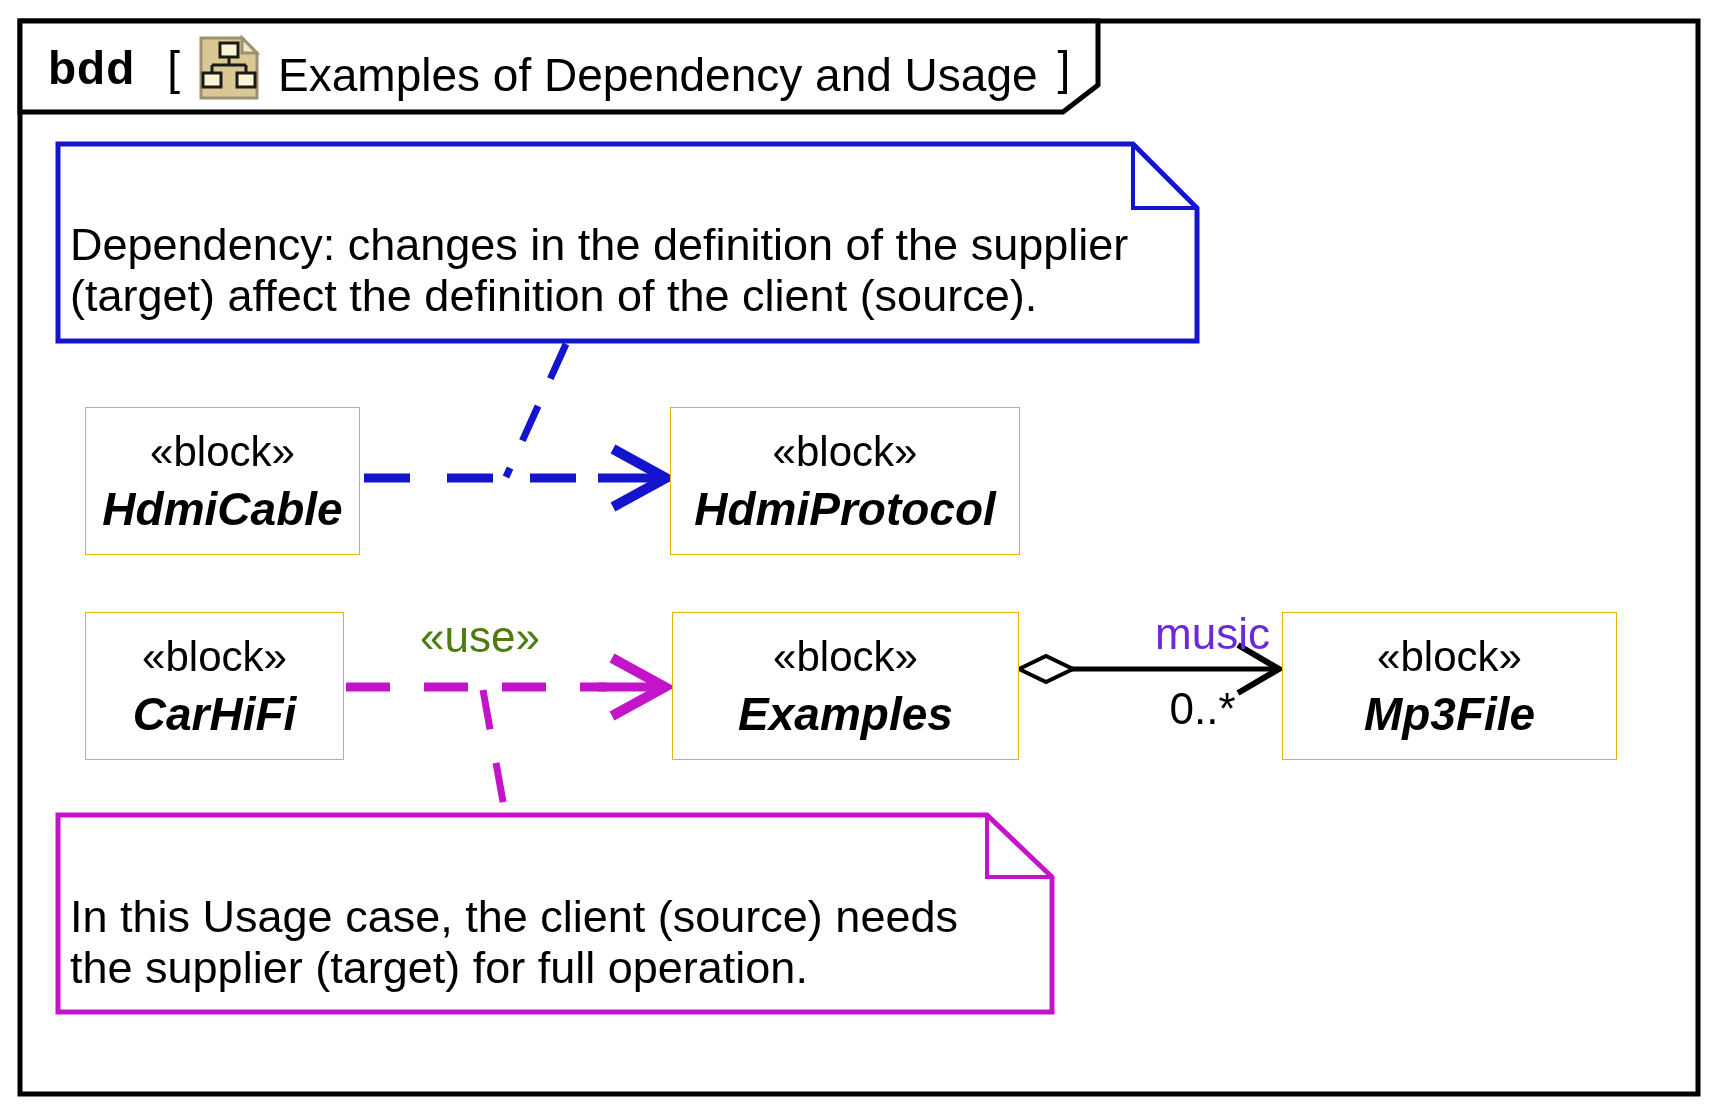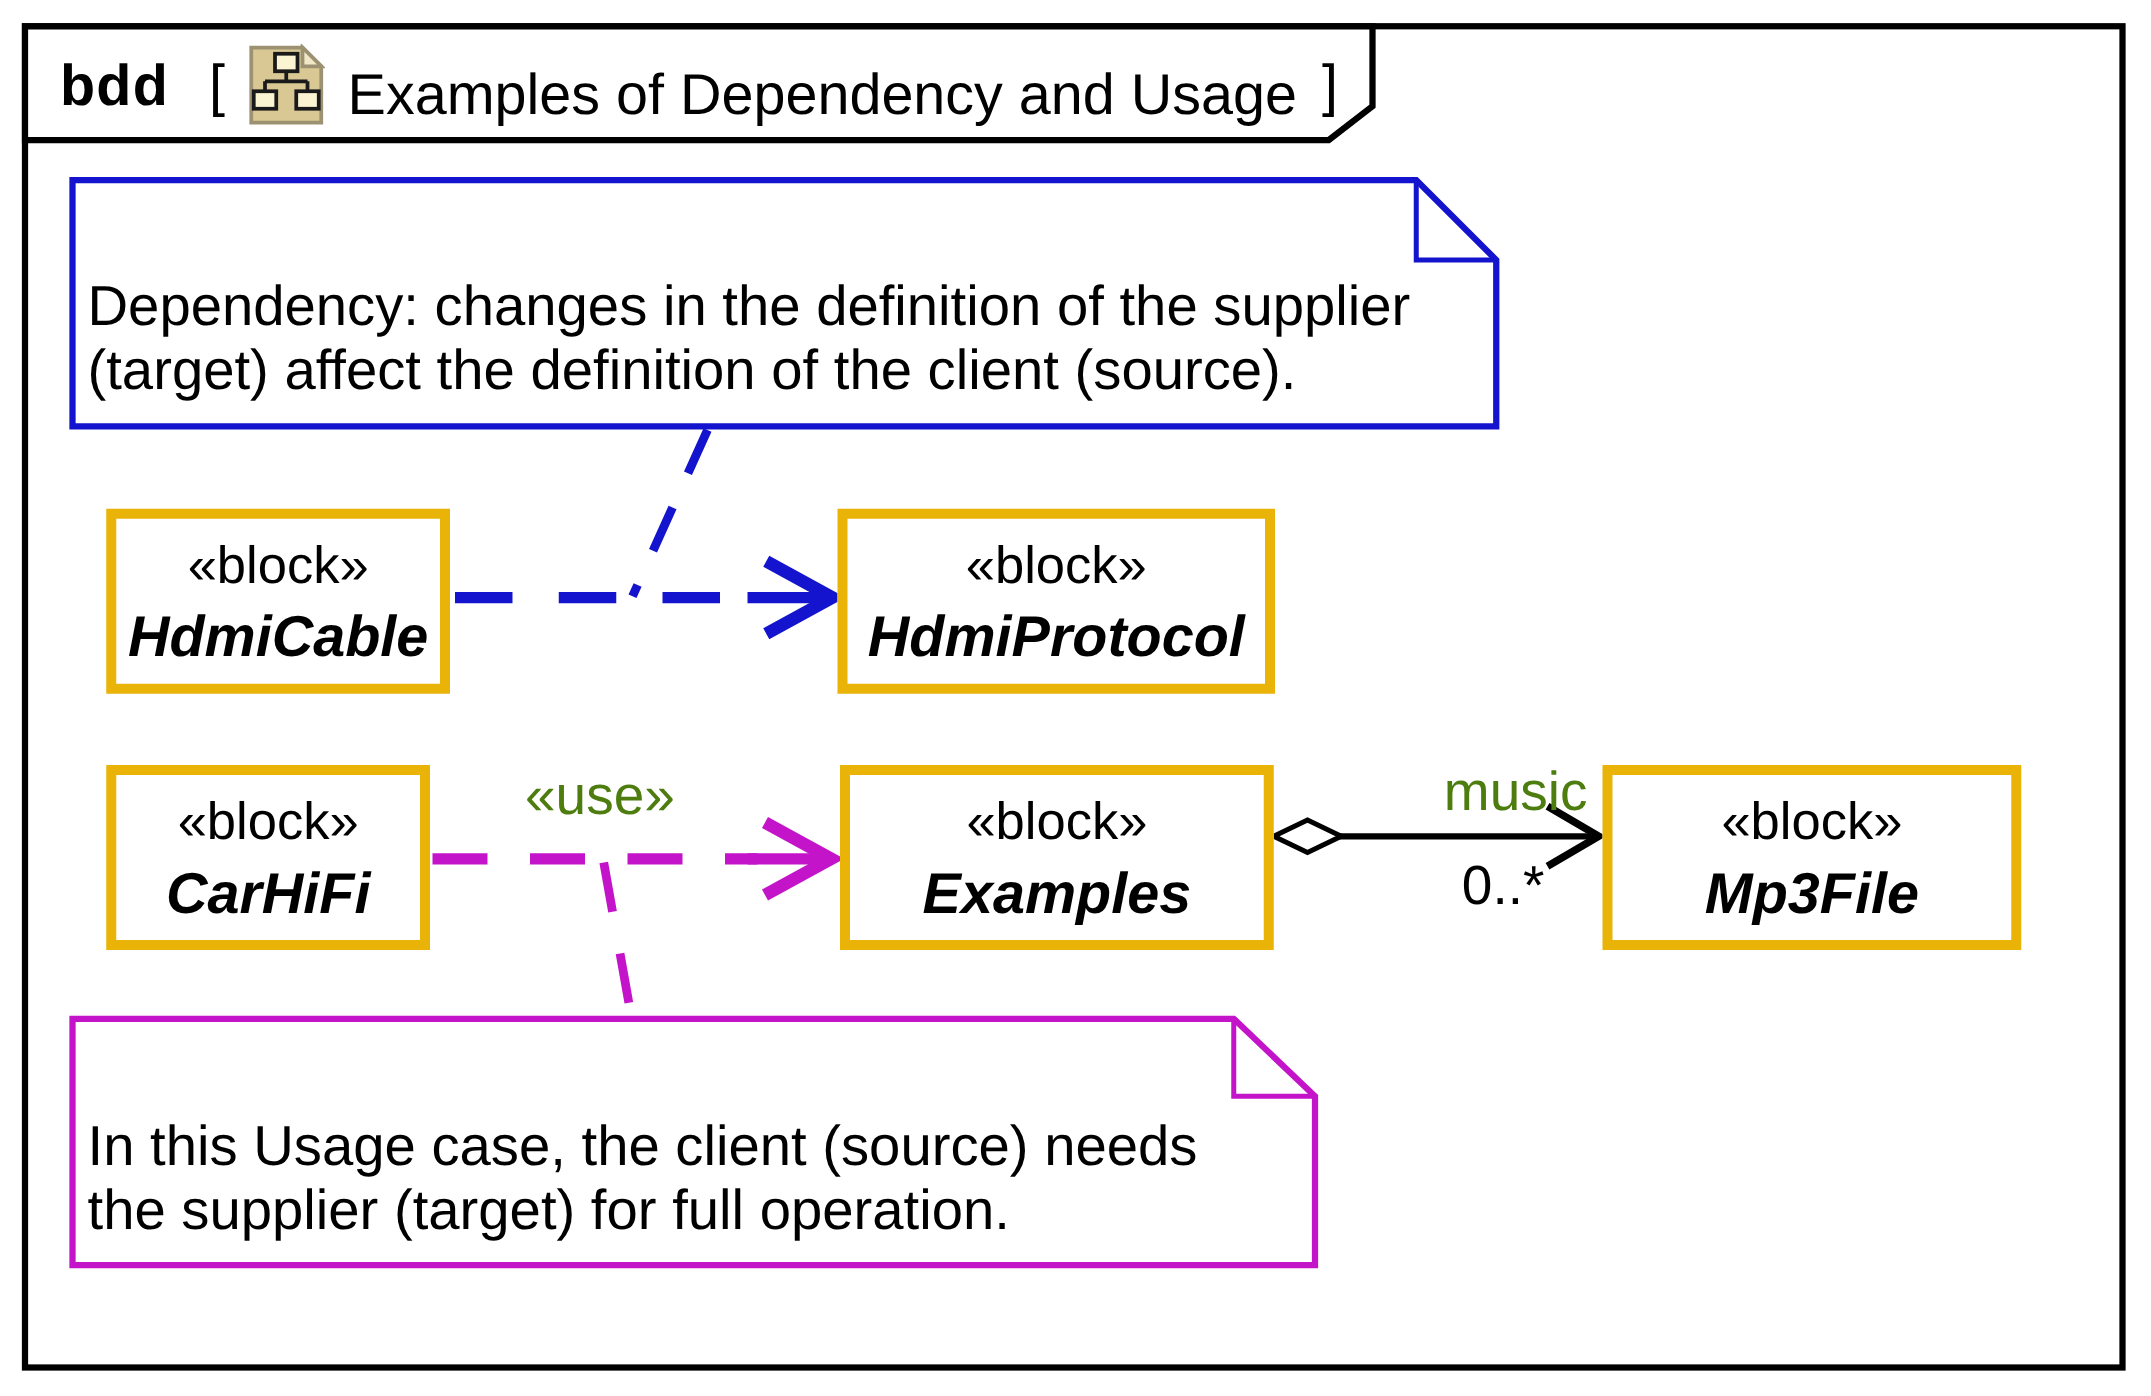--- a/index.html
+++ b/index.html
@@ -23,34 +23,34 @@
   .tab-bracket-close{padding-left:2px;}
   .tab-title{font-weight:normal;margin-top:14px;}
   
   .note-text{
     position:absolute;left:70px;width:1100px;
     font-size:45px;line-height:51px;color:#000;
   }
   
   .block{
     position:absolute;box-sizing:border-box;
-    border:8px solid #eab308;background:#fff;
+    border:1px solid #eab308;background:#fff;
     display:flex;flex-direction:column;align-items:center;justify-content:center;
     gap:13px;text-align:center;
   }
   .block .stereo{font-size:42px;line-height:42px;}
   .block .bname{font-size:46px;line-height:46px;font-weight:bold;font-style:italic;}
   
   .use-label{
     position:absolute;left:420px;top:612px;width:135px;
     text-align:left;font-size:44px;color:#4d7c0f;
   }
   .music-label{
     position:absolute;left:1040px;top:609px;width:230px;
-    text-align:right;font-size:44px;color:#4d7c0f;
+    text-align:right;font-size:44px;color:#6d28d9;
   }
   .mult-label{
     position:absolute;left:1150px;top:684px;width:105px;
     text-align:center;font-size:44px;color:#000;
   }
 </style>
 </head>
 <body>
 
 <div class="stage">

